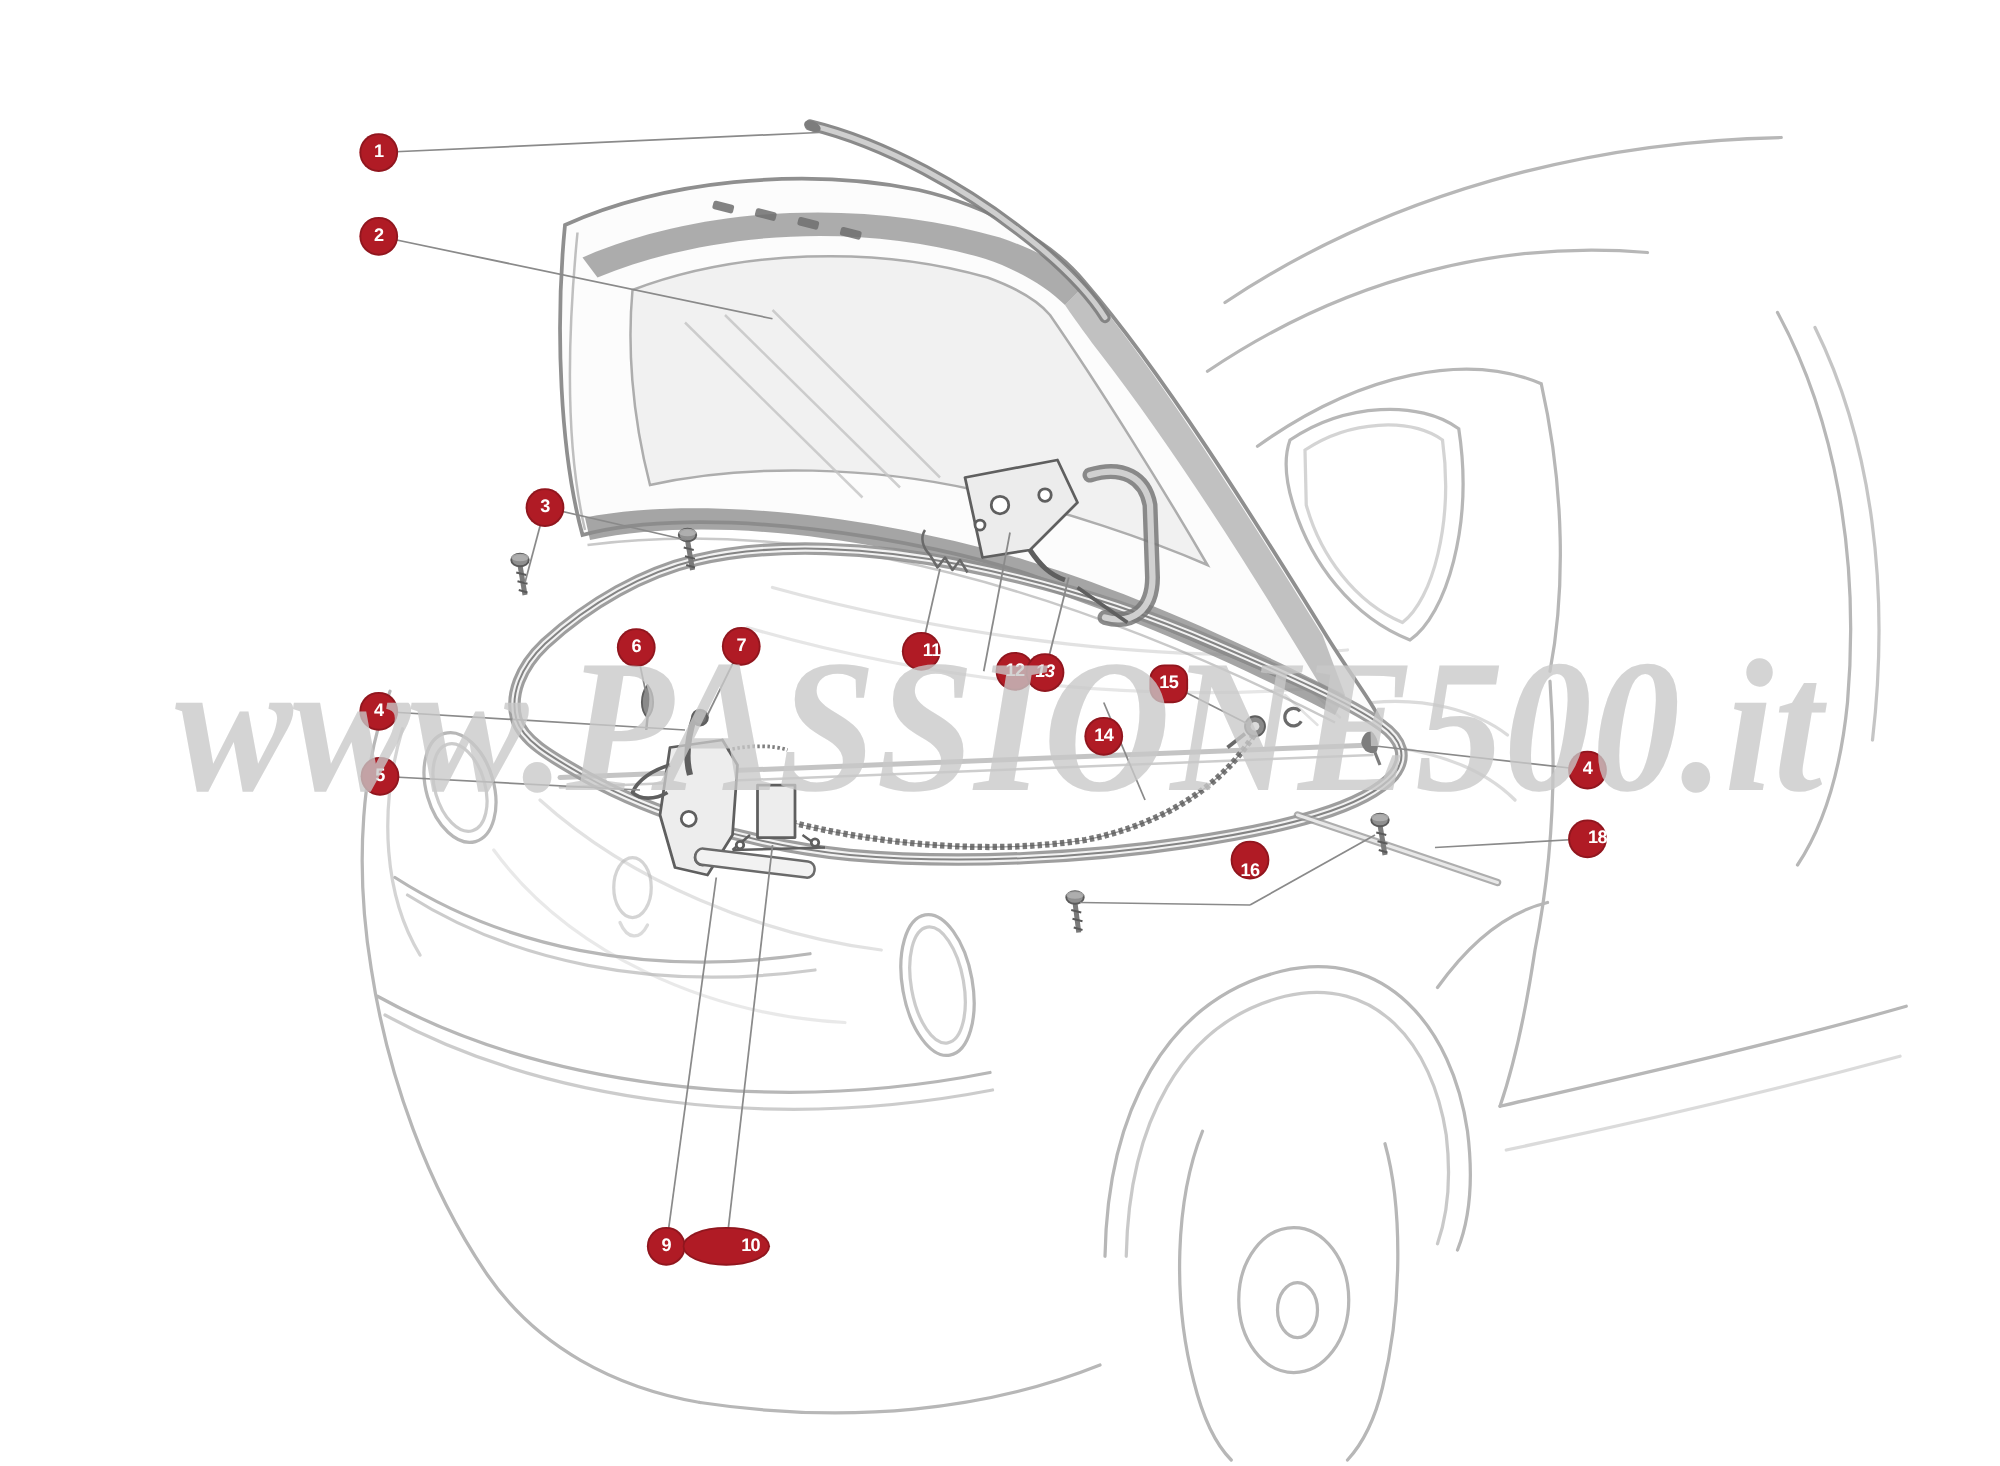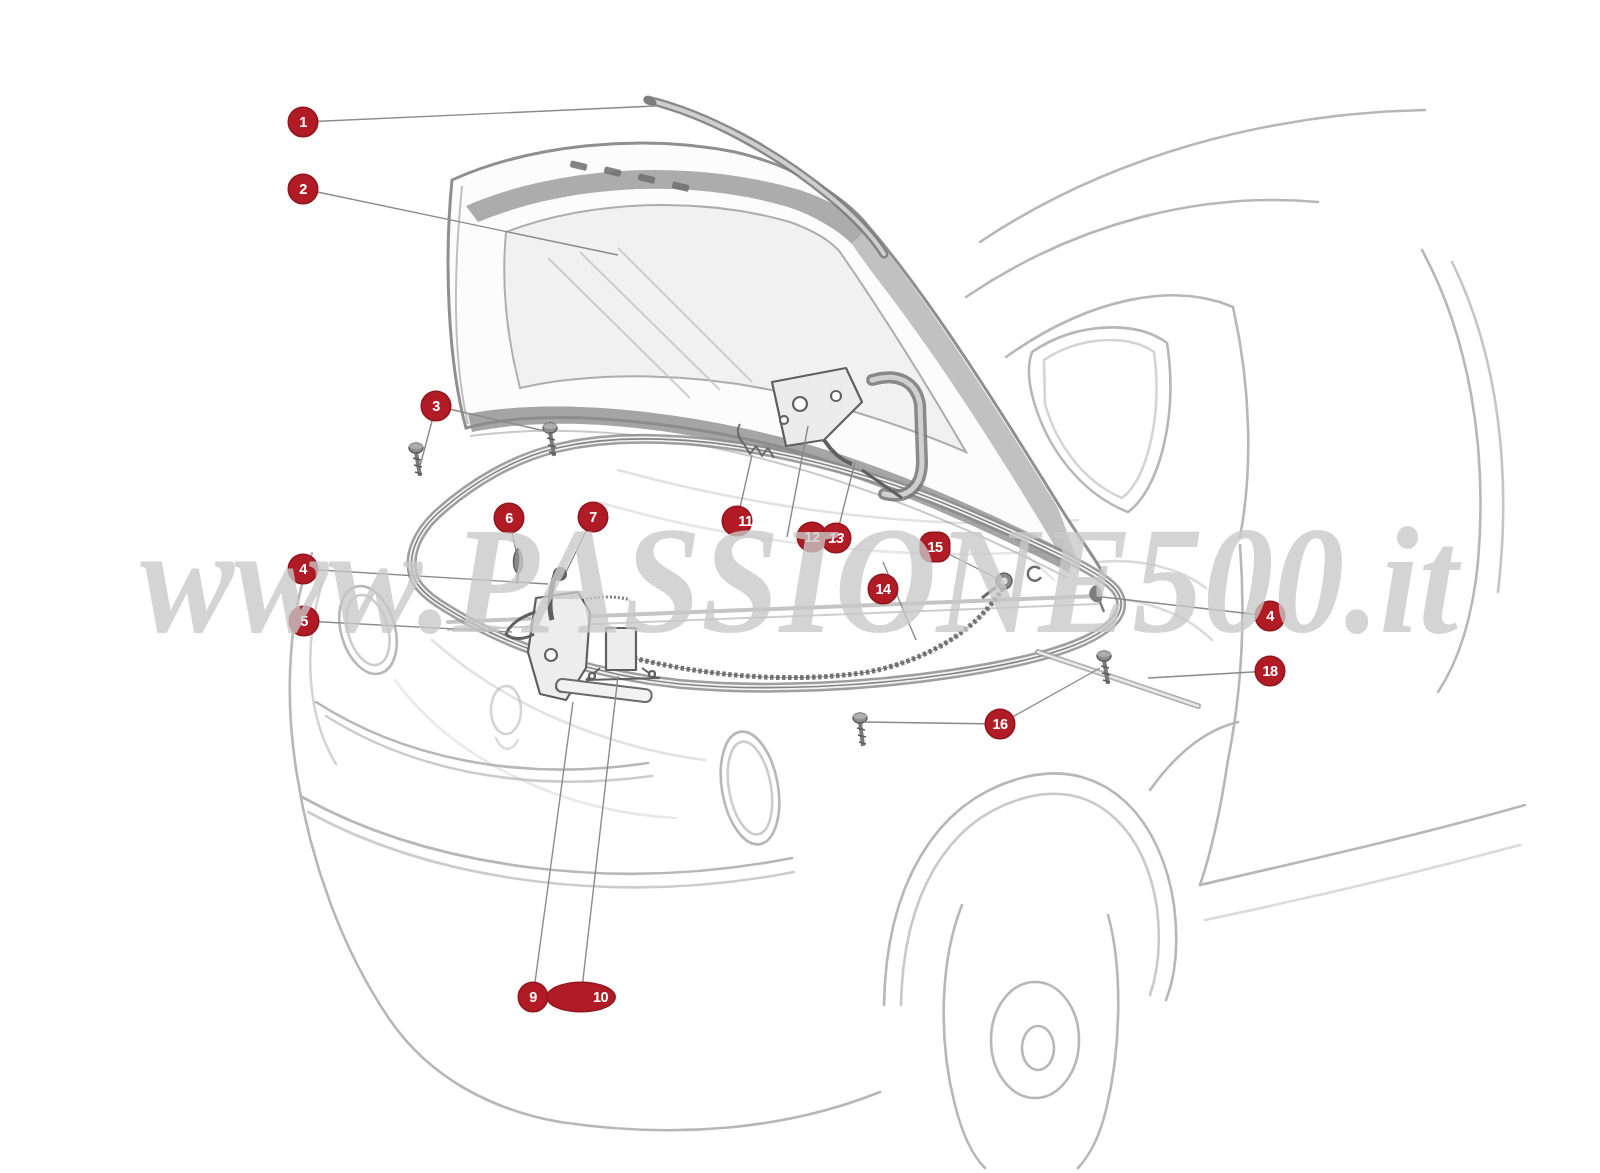--- a/index.html
+++ b/index.html
@@ -248,27 +248,27 @@
   </div>
       <div class="callout" style="left: 836px; top: 538px; font-style: italic;">
     <span class="callout-num">13</span>
   </div>
       <div class="callout" style="left: 883px; top: 562px; margin-top: 27px;">
     <span class="callout-num">14</span>
   </div>
       <div class="callout" style="left: 935px; top: 547px; border-radius: 12px;">
     <span class="callout-num">15</span>
   </div>
-      <div class="callout" style="left: 1000px; top: 724px;">
+      <div class="callout" style="left: 1000px; top: 688px; align-items: flex-end;">
     <span class="callout-num">16</span>
   </div>
       <div class="callout" style="left: 1270px; top: 616px;">
     <span class="callout-num">4</span>
   </div>
-      <div class="callout" style="left: 1270px; top: 671px;">
+      <div class="callout" style="left: 1270px; top: 671px; justify-content: flex-end;">
     <span class="callout-num">18</span>
   </div>
     </div>
 
   <svg class="watermark-layer" width="1600" height="1173" viewBox="0 0 1600 1173">
     <text class="watermark-text" x="140" y="632" textLength="1318" lengthAdjust="spacingAndGlyphs" fill="#c9c9c9">www.PASSIONE500.it</text>
   </svg>
 
 </div>
 

